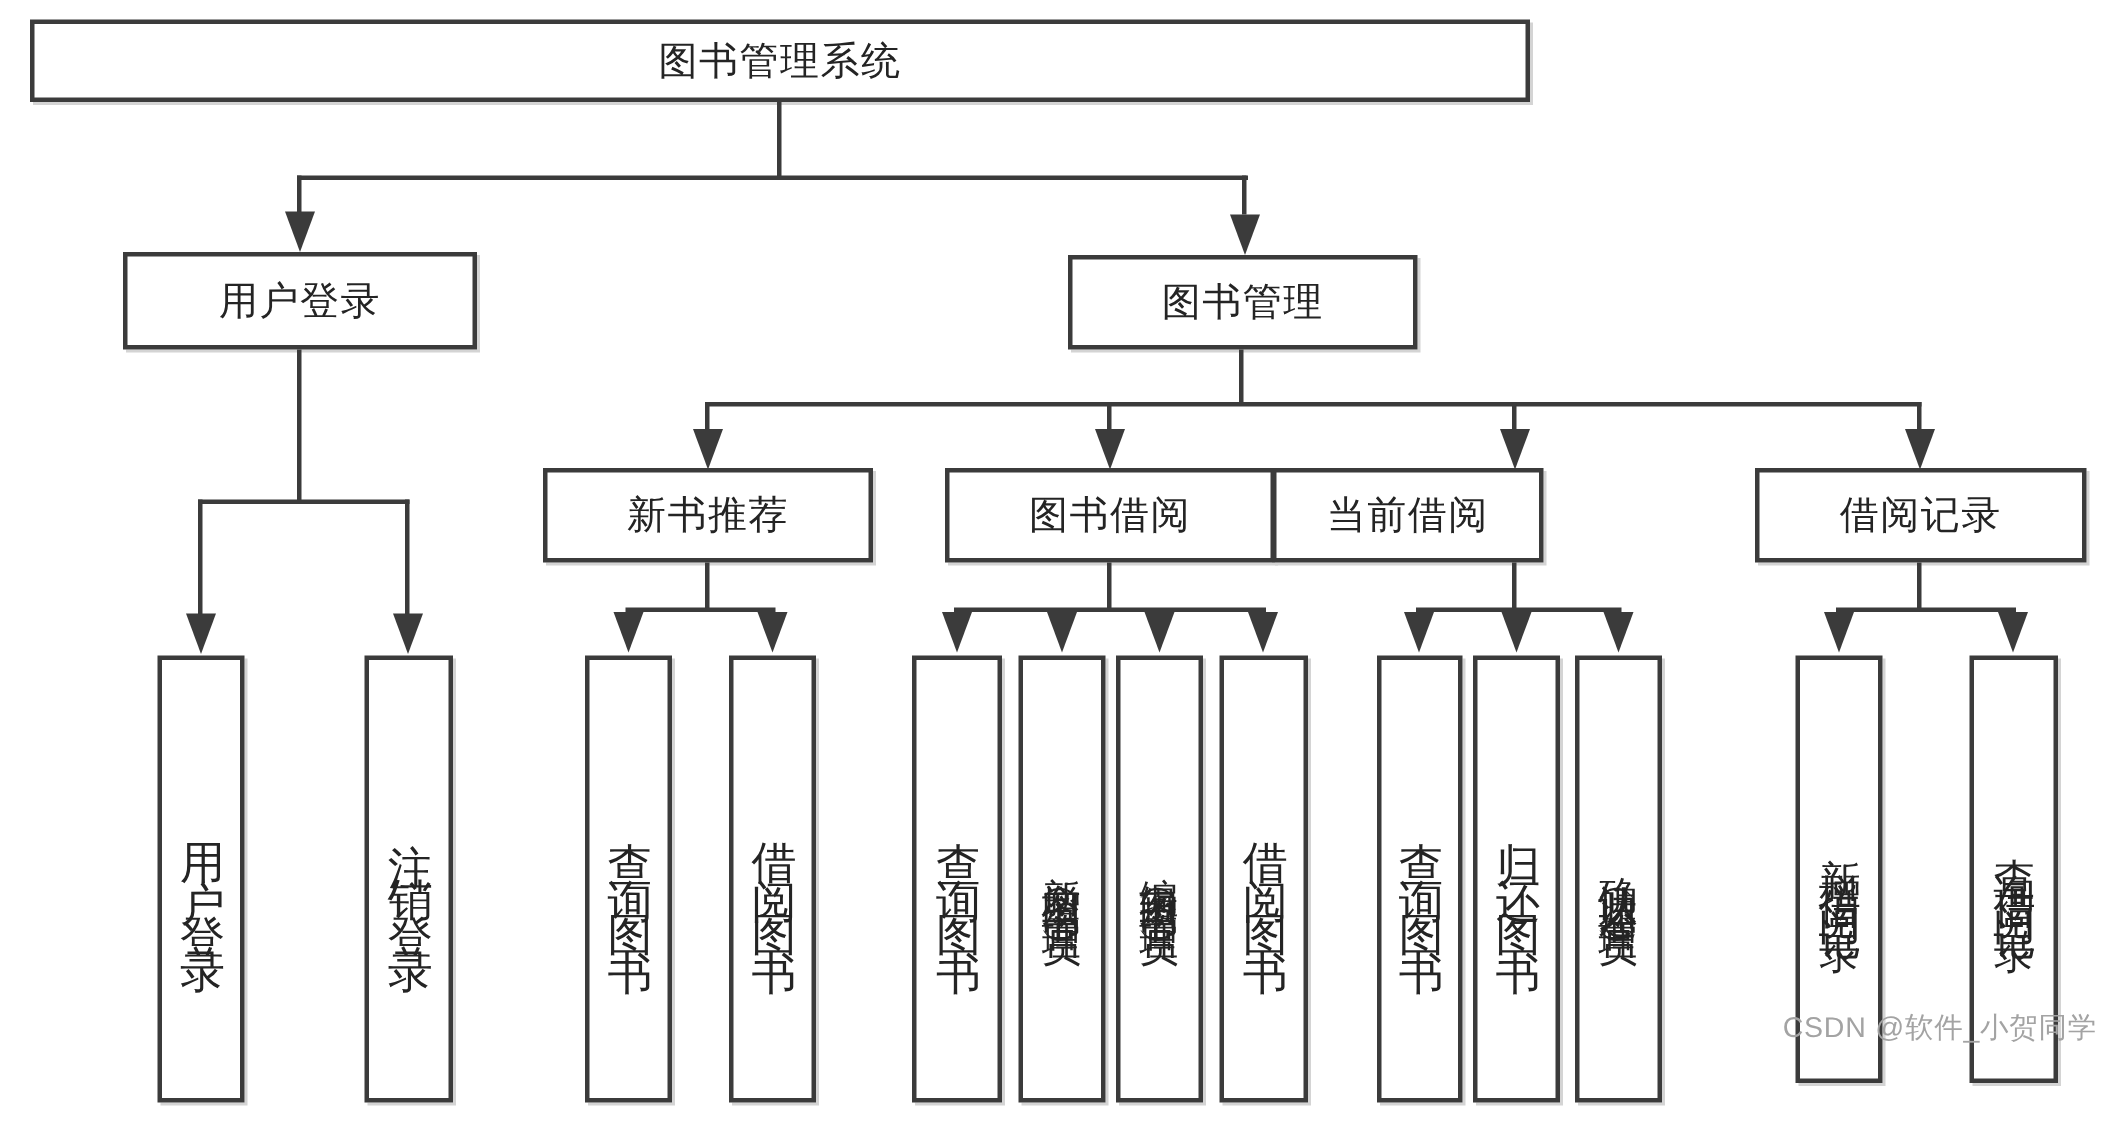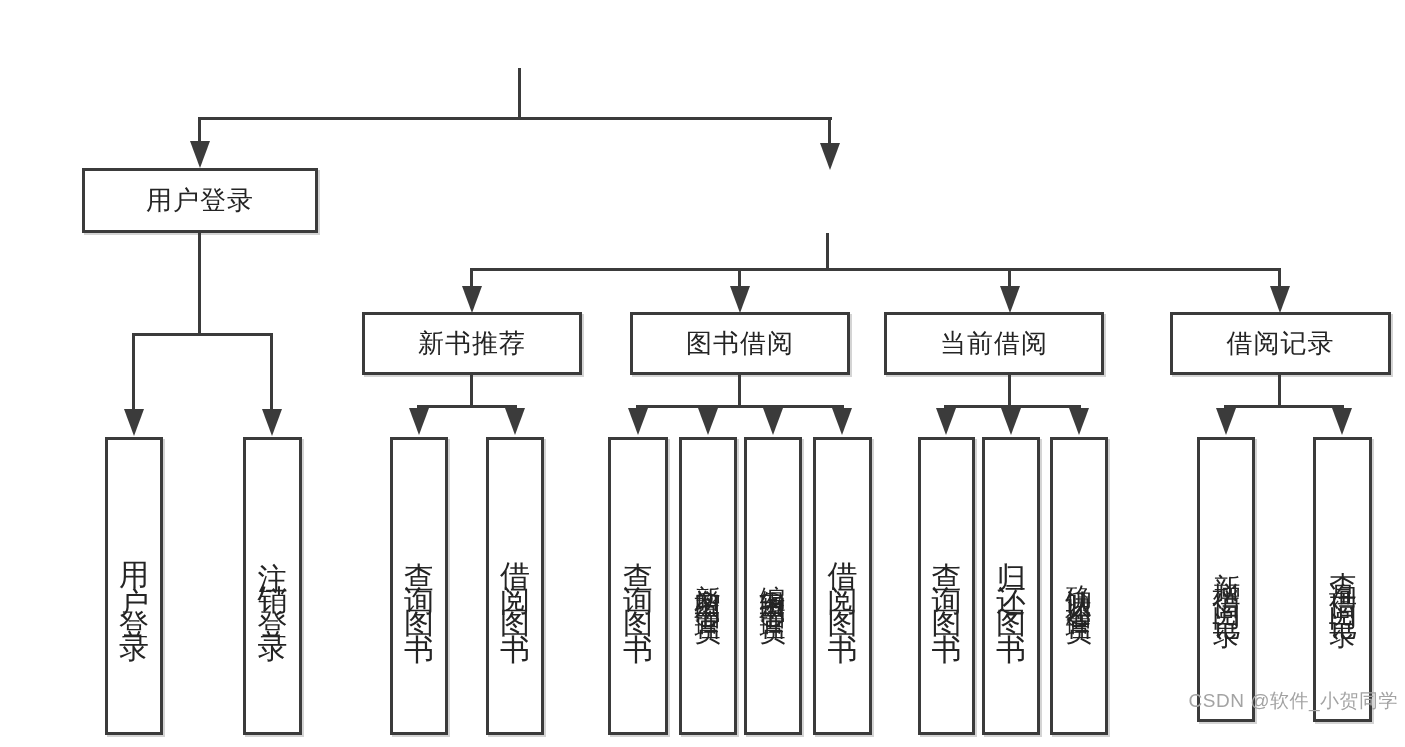--- a/index.html
+++ b/index.html
@@ -35,30 +35,36 @@
   }
   .watermark{
     position:absolute;font-size:19px;color:#a3a3a3;letter-spacing:0.5px;white-space:nowrap;
   }
 </style>
 </head>
 <body>
 
 <div id="stage">
 
+  <div class="box" style="left:20px;top:13px;width:1000px;height:55px">
+    <span class="hlabel">图书管理系统</span>
+  </div>
 
   <div class="vline" style="left:518px;top:68px;height:50px"></div>
   <div class="hline" style="left:198px;top:117px;width:634px"></div>
   <div class="vline" style="left:198px;top:117px;height:26px"></div>
   <div class="arrow" style="left:190px;top:141px"></div>
   <div class="vline" style="left:828px;top:117px;height:26px"></div>
   <div class="arrow" style="left:820px;top:143px"></div>
 
   <div class="box" style="left:82px;top:168px;width:236px;height:65px">
     <span class="hlabel">用户登录</span>
+  </div>
+  <div class="box" style="left:712px;top:170px;width:233px;height:63px">
+    <span class="hlabel">图书管理</span>
   </div>
 
   <div class="vline" style="left:198px;top:233px;height:102px"></div>
   <div class="hline" style="left:132px;top:333px;width:141px"></div>
   <div class="vline" style="left:132px;top:333px;height:78px"></div>
   <div class="arrow" style="left:124px;top:409px"></div>
   <div class="vline" style="left:270px;top:333px;height:78px"></div>
   <div class="arrow" style="left:262px;top:409px"></div>
 
   <div class="vline" style="left:826px;top:233px;height:37px"></div>
@@ -71,21 +77,21 @@
   <div class="arrow" style="left:1000px;top:286px"></div>
   <div class="vline" style="left:1278px;top:268px;height:19px"></div>
   <div class="arrow" style="left:1270px;top:286px"></div>
 
   <div class="box" style="left:630px;top:312px;width:220px;height:63px">
     <span class="hlabel">图书借阅</span>
   </div>
   <div class="box" style="left:362px;top:312px;width:220px;height:63px">
     <span class="hlabel">新书推荐</span>
   </div>
-  <div class="box" style="left:884px;top:312px;width:220px;height:63px">
+  <div class="box" style="left:848px;top:312px;width:181px;height:63px">
     <span class="hlabel">当前借阅</span>
   </div>
   <div class="box" style="left:1170px;top:312px;width:221px;height:63px">
     <span class="hlabel">借阅记录</span>
   </div>
 
   <div class="vline" style="left:470px;top:375px;height:33px"></div>
   <div class="hline" style="left:417px;top:405px;width:100px"></div>
   <div class="arrow" style="left:409px;top:408px"></div>
   <div class="arrow" style="left:505px;top:408px"></div>
@@ -145,15 +151,15 @@
     <span class="vtext t9">确认归还（管理员）</span>
   </div>
 
   <div class="leaf" style="left:1197px;top:437px;width:58px;height:285px">
     <span class="vtext t6">新增借阅记录</span>
   </div>
   <div class="leaf" style="left:1313px;top:437px;width:59px;height:285px">
     <span class="vtext t6">查询借阅记录</span>
   </div>
 
-  <div class="watermark" style="right:7px;top:688px">CSDN @软件_小贺同学</div>
+  <div class="watermark" style="right:7px;top:672px">CSDN @软件_小贺同学</div>
 
 </div>
 
 </body></html>

